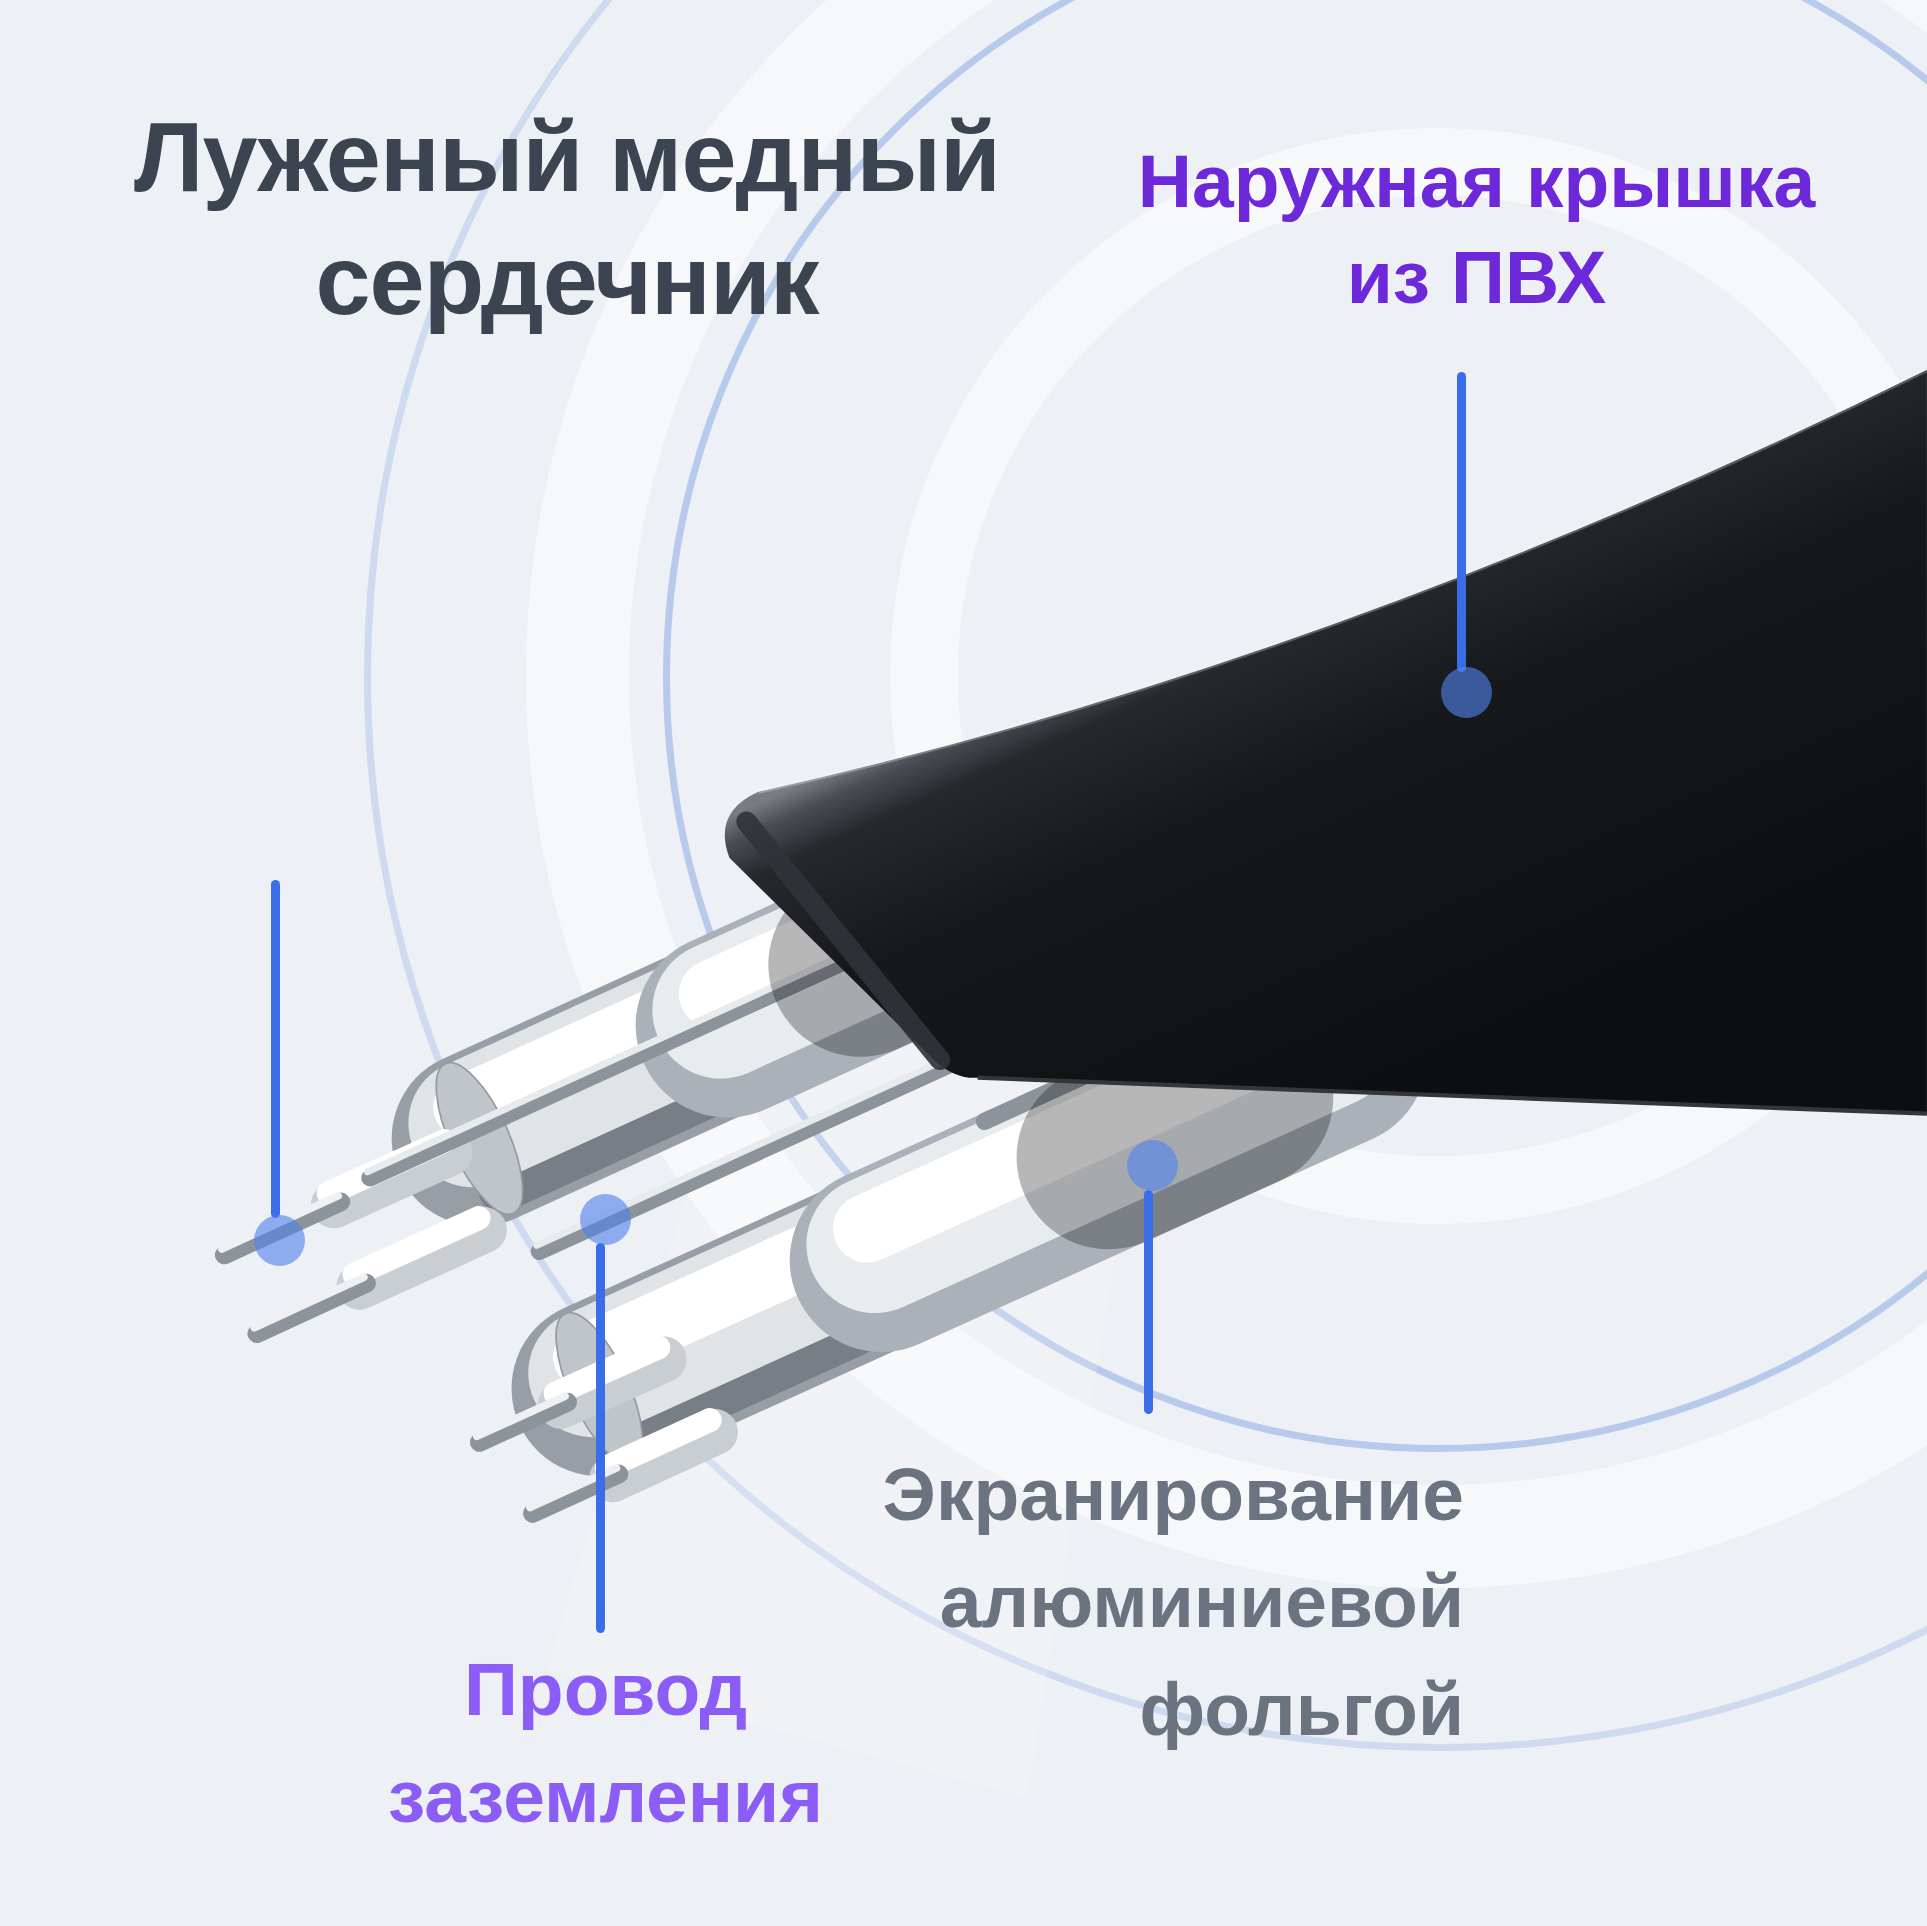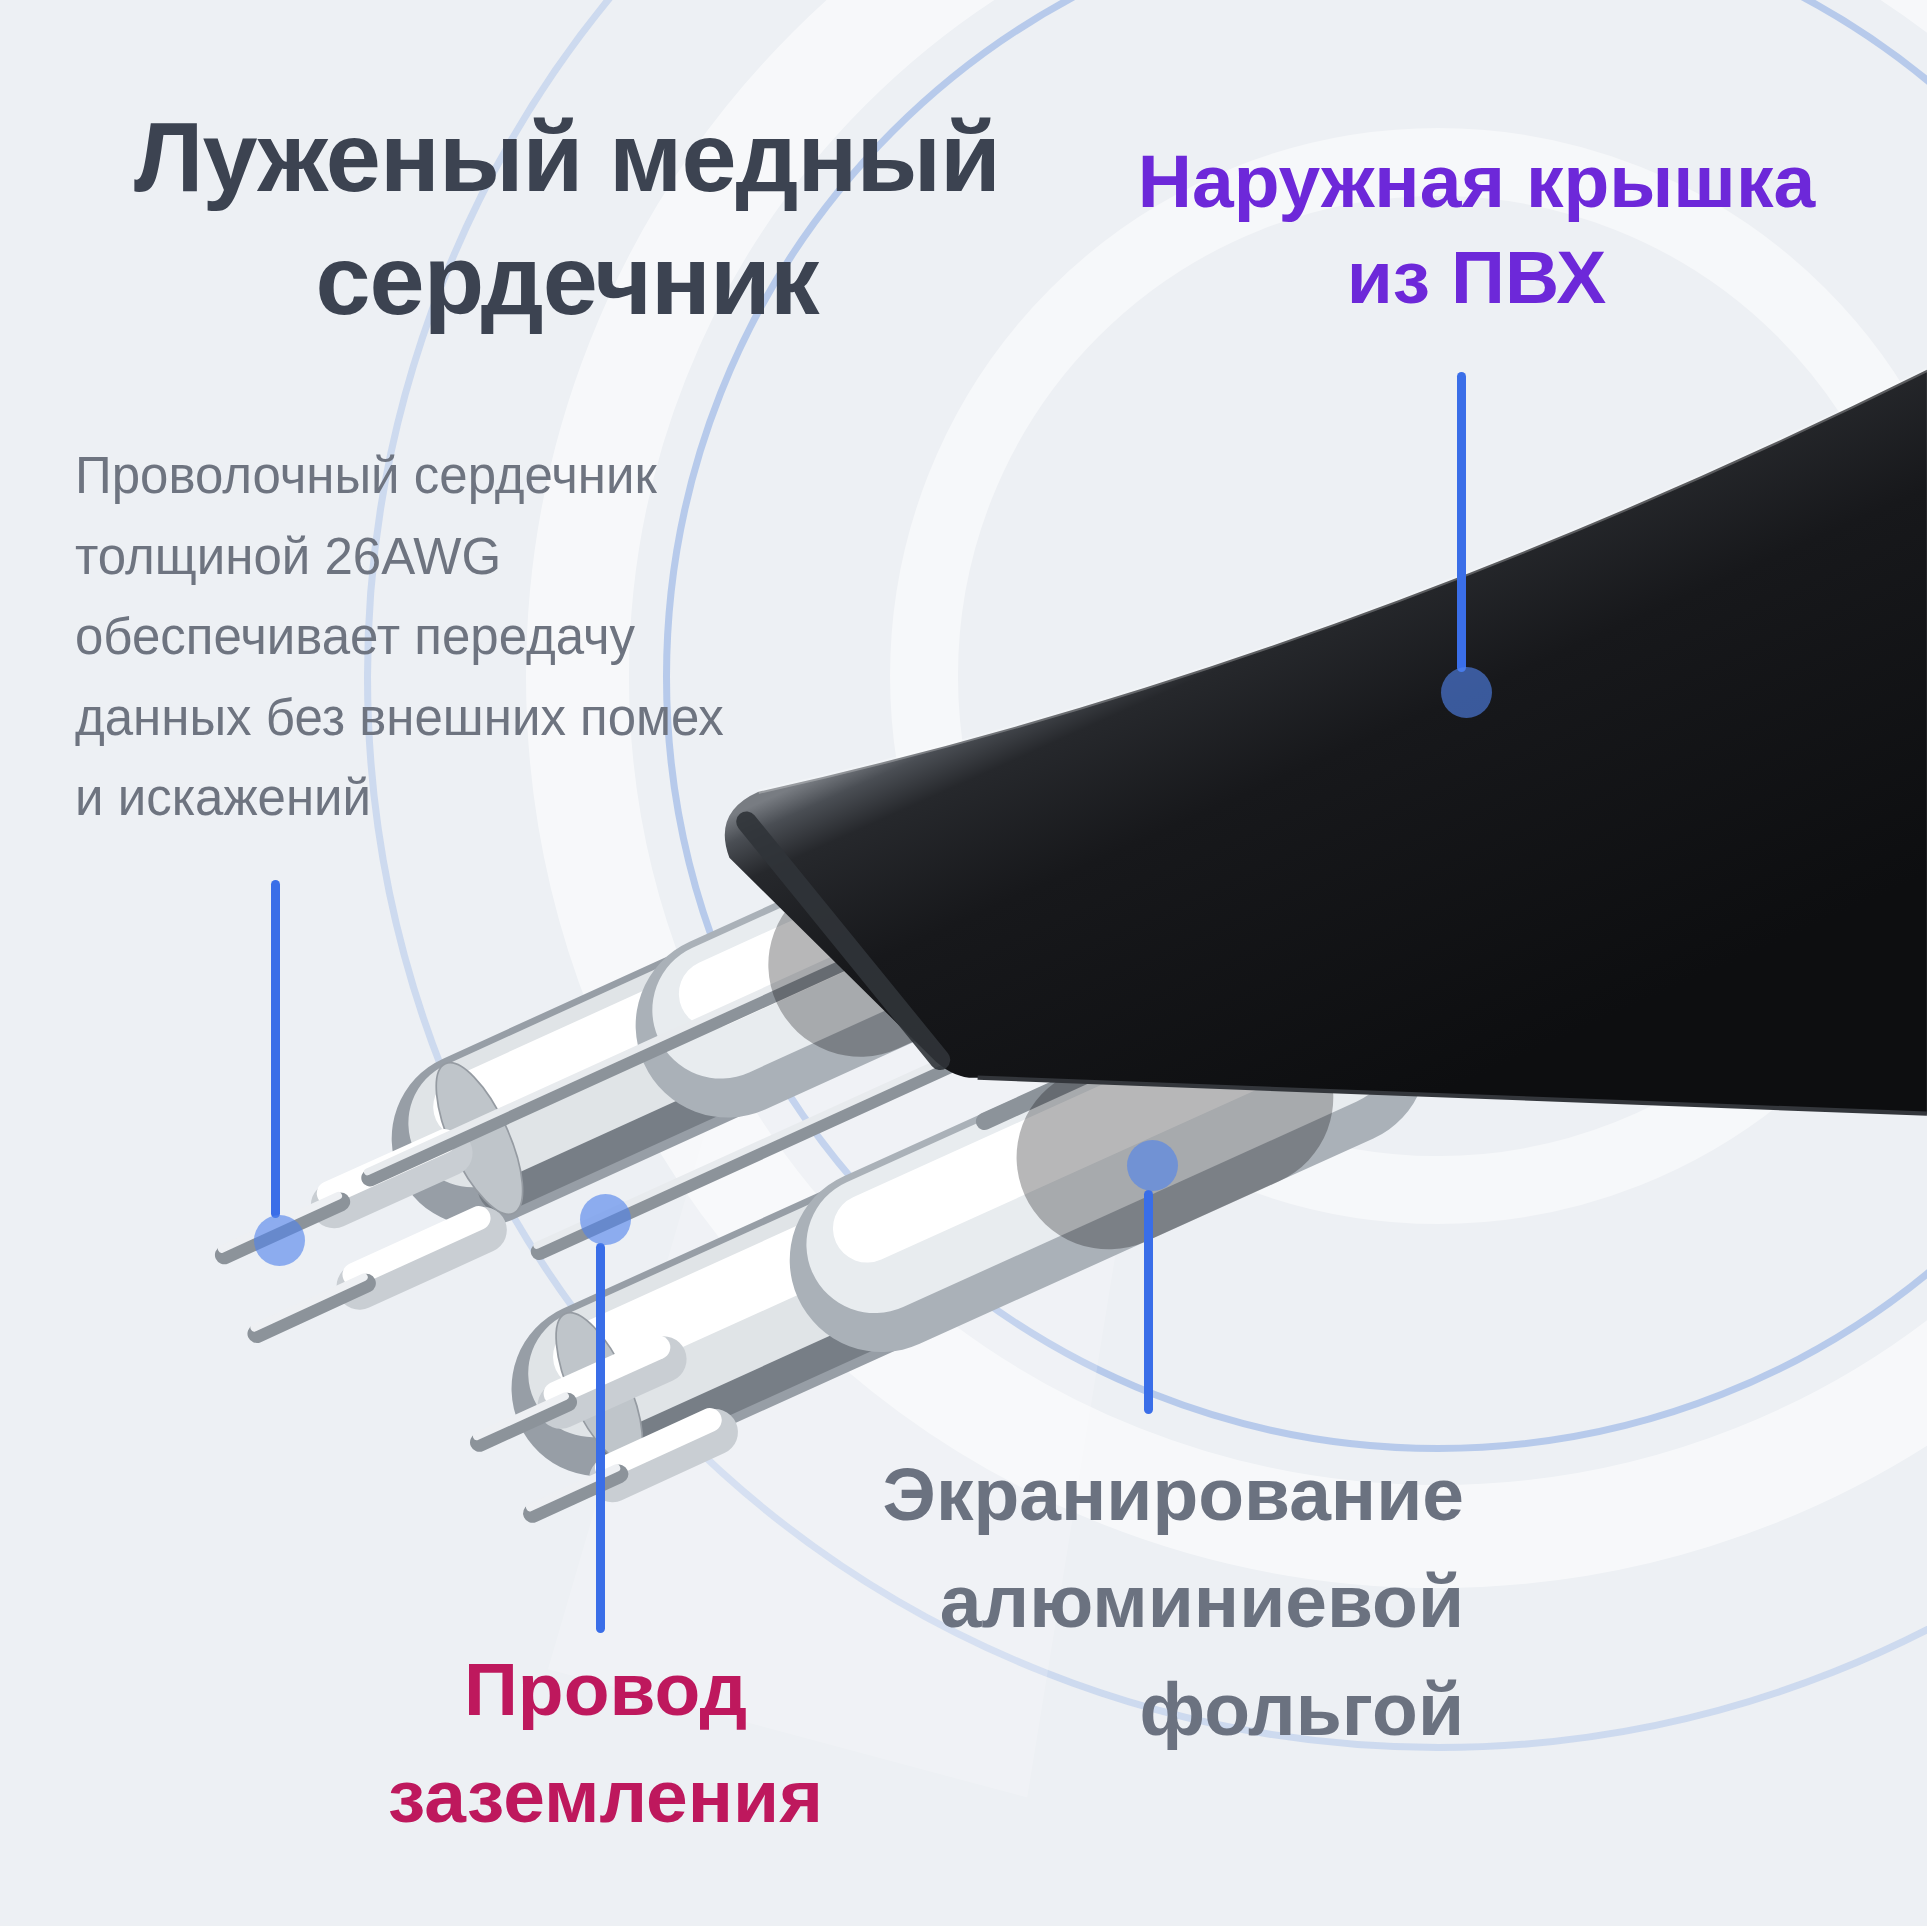--- a/index.html
+++ b/index.html
@@ -46,21 +46,21 @@
     color:#6e7480;text-align:left;
   }
   .title-right{
     left:1070px;top:133px;width:813px;
     font-size:75px;line-height:1.28;font-weight:700;
     color:#6d28d9;text-align:center;
   }
   .label-ground{
     left:306px;top:1636px;width:599px;
     font-size:75px;line-height:1.42;font-weight:700;
-    color:#be185d;text-align:center;
+    color:#8b5cf6;text-align:center;
   }
   .label-foil{
     left:856px;top:1441px;width:608px;
     font-size:75px;line-height:1.43;font-weight:700;
     color:#6b7280;text-align:right;
   }
 </style>
 </head>
 <body>
 
@@ -162,25 +162,20 @@
     <line x1="1295" y1="1352" x2="1450" y2="1282" stroke="rgba(15,17,20,0.3)" stroke-width="215" stroke-linecap="round"></line>
 
     <path d="M 2251 432 Q 1560 775 886 925 Q 832 949 852 1002 L 1093 1240 Q 1117 1261 1142 1259 L 2251 1301 Z" fill="url(#gJacket)"></path>
     <path d="M 2251 432 Q 1560 775 886 925" fill="none" stroke="rgba(255,255,255,0.25)" stroke-width="5"></path>
     <line x1="872" y1="960" x2="1098" y2="1238" stroke="#303439" stroke-width="24" stroke-linecap="round" opacity="0.9"></line>
     <line x1="1142" y1="1259" x2="2251" y2="1301" stroke="#33363b" stroke-width="5"></line>
   </svg>
 
   <div class="txt title-left">Луженый медный
 сердечник</div>
-  <div class="txt para-left">Проволочный сердечник
-толщиной 26AWG
-обеспечивает передачу
-данных без внешних помех
-и искажений</div>
   <div class="leader leader-core"></div>
   <div class="dot dot-core"></div>
 
   <div class="txt title-right">Наружная крышка
 из ПВХ</div>
   <div class="leader leader-pvc"></div>
   <div class="dot dot-pvc"></div>
 
   <div class="txt label-ground">Провод
 заземления</div>

